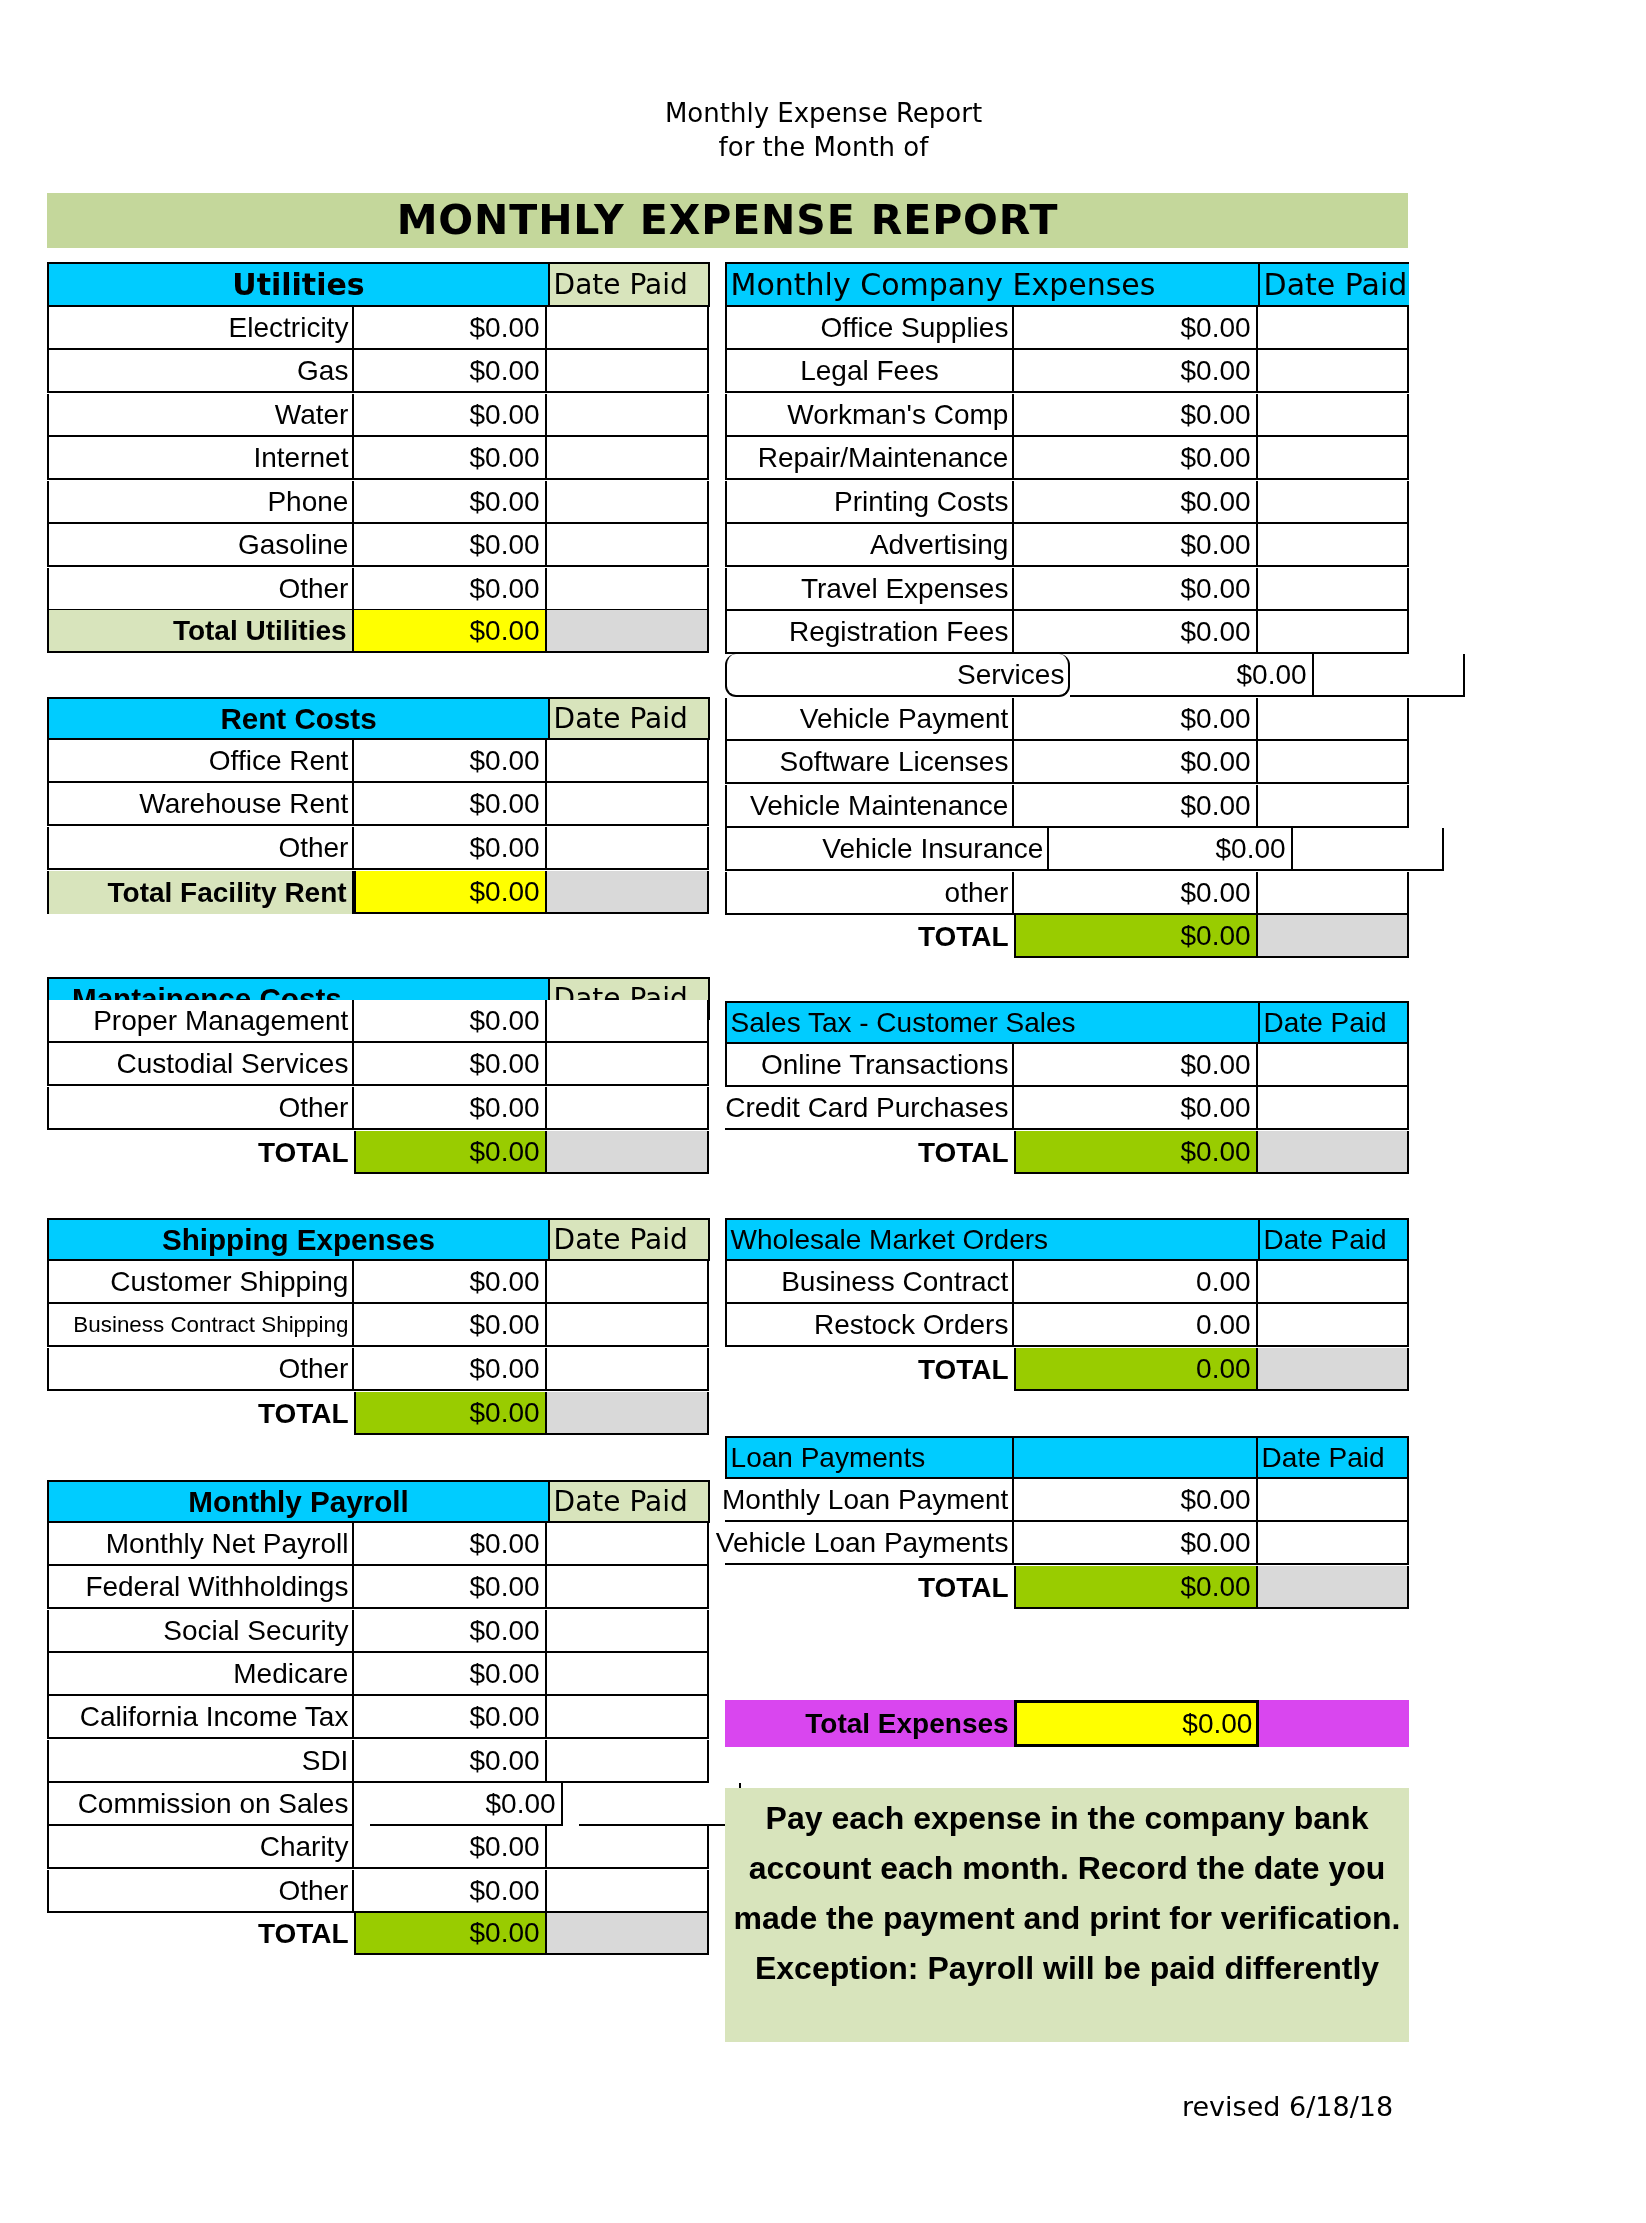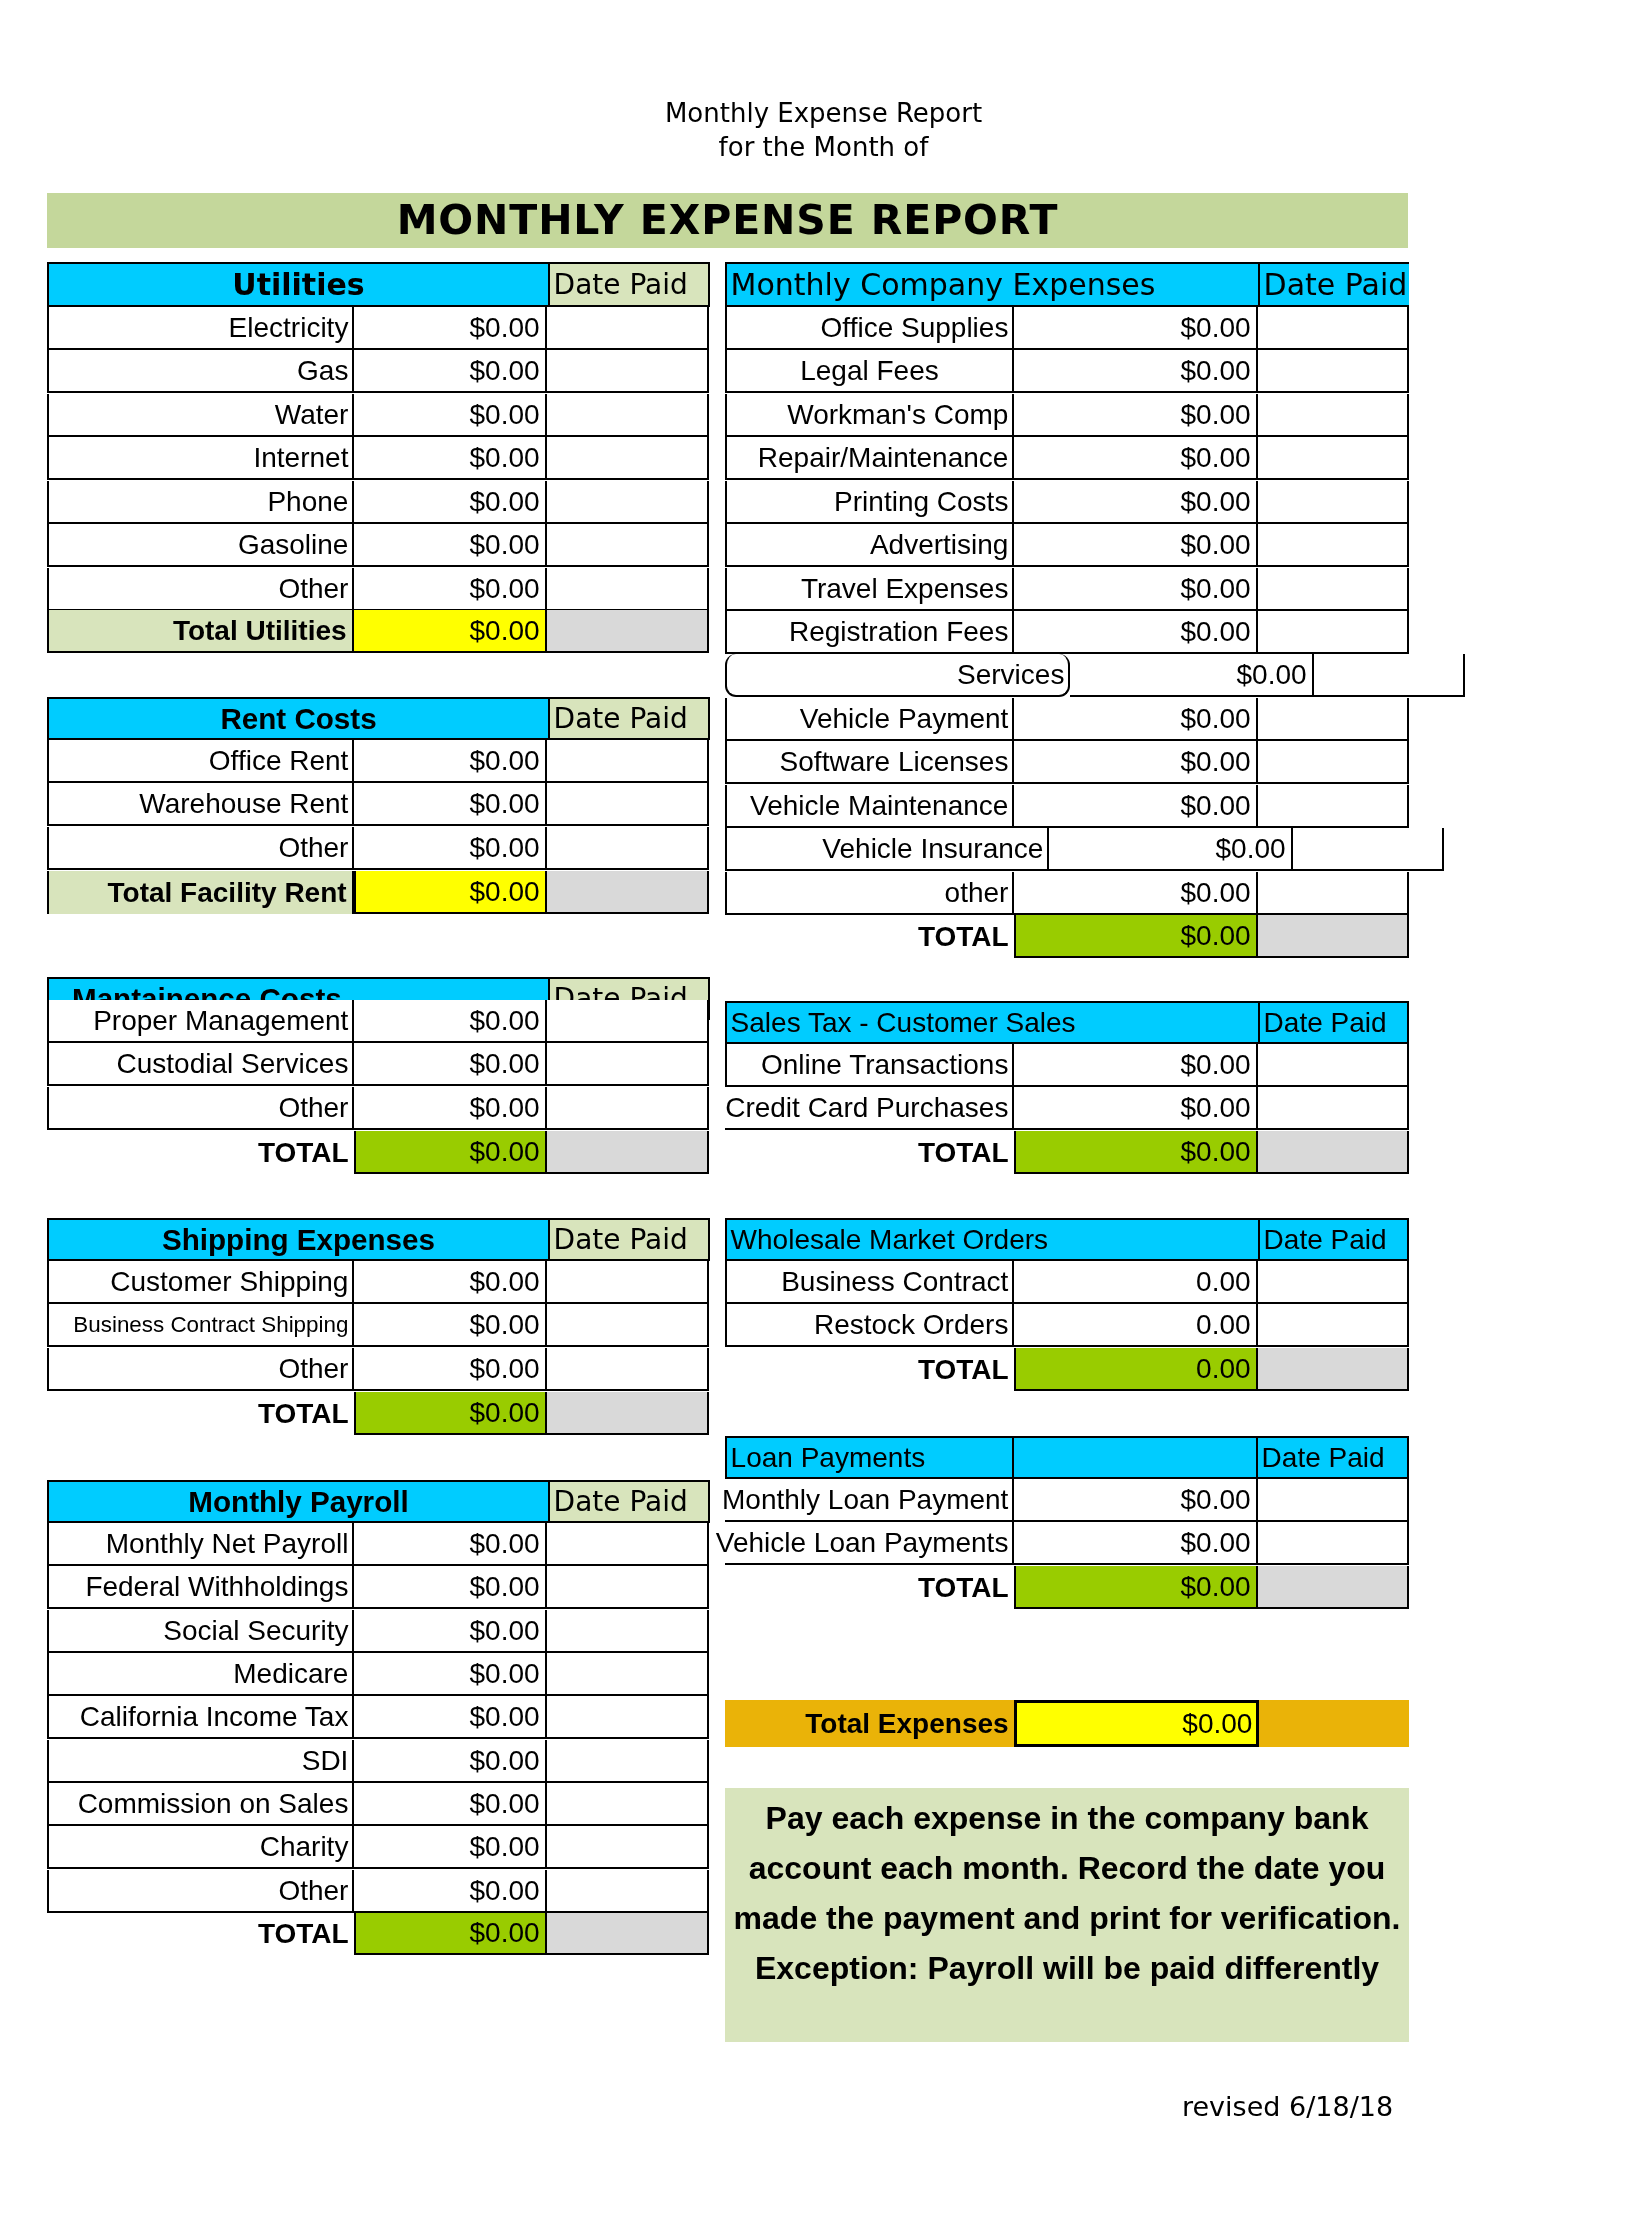--- a/index.html
+++ b/index.html
@@ -26,21 +26,21 @@
   .tot-lbl.tinted { background:#D8E4BC; border:2.2px solid #000; border-top:none; }
   .tot-val { justify-content:flex-end; padding-right:5.4px; border:2.2px solid #000; border-top:none; }
   .tot-val.green { background:#99CC00; }
   .tot-val.yellow { background:#FFFF00; }
   .tot-date { background:#D9D9D9; border-bottom:2.2px solid #000; border-right:2.2px solid #000; }
   .small { font-size:22.4px; }
   .center { justify-content:center; padding-right:0; }
   .bold { font-weight:bold; }
   .note { left:725px; top:1788px; width:684px; height:254px; background:#D8E4BC; text-align:center;
           font-weight:bold; font-size:32px; line-height:50px; padding-top:5.4px; }
-  .grand { left:725px; top:1700px; width:684px; height:47px; background:#eab308; }
+  .grand { left:725px; top:1700px; width:684px; height:47px; background:#d946ef; }
   .revised { left:1182px; top:2091px; font-family:"DejaVu Sans", sans-serif; font-size:27px; }
 </style>
 </head>
 <body>
 
 <div class="abs subtitle" style="top:96px;">Monthly Expense Report</div>
 <div class="abs subtitle" style="top:130px;">for the Month of</div>
 <div class="abs banner">MONTHLY EXPENSE REPORT</div>
 
 <div class="sec" style="left:47px; top:262px; width:663px;">
@@ -218,21 +218,21 @@
       <div class="row" style="top: 173px; height: 43px;">
         <div class="cell lbl" style="width: 307px;">California Income Tax</div>
         <div class="cell val" style="width: 193px;">$0.00</div>
         <div class="cell date" style="width: 162px;"></div>
       </div>
       <div class="row" style="top: 217px; height: 43px;">
         <div class="cell lbl" style="width: 307px;">SDI</div>
         <div class="cell val" style="width: 193px;">$0.00</div>
         <div class="cell date" style="width: 162px;"></div>
       </div>
-      <div class="row" style="top: 260px; height: 43px;">
+      <div class="row" style="top: 260px; height: 43px; gap: 16px;">
         <div class="cell lbl" style="width: 307px;">Commission on Sales</div>
         <div class="cell val" style="width: 193px;">$0.00</div>
         <div class="cell date" style="width: 162px;"></div>
       </div>
       <div class="row" style="top: 303px; height: 43px;">
         <div class="cell lbl" style="width: 307px;">Charity</div>
         <div class="cell val" style="width: 193px;">$0.00</div>
         <div class="cell date" style="width: 162px;"></div>
       </div>
       <div class="row" style="top: 347px; height: 43px;">

